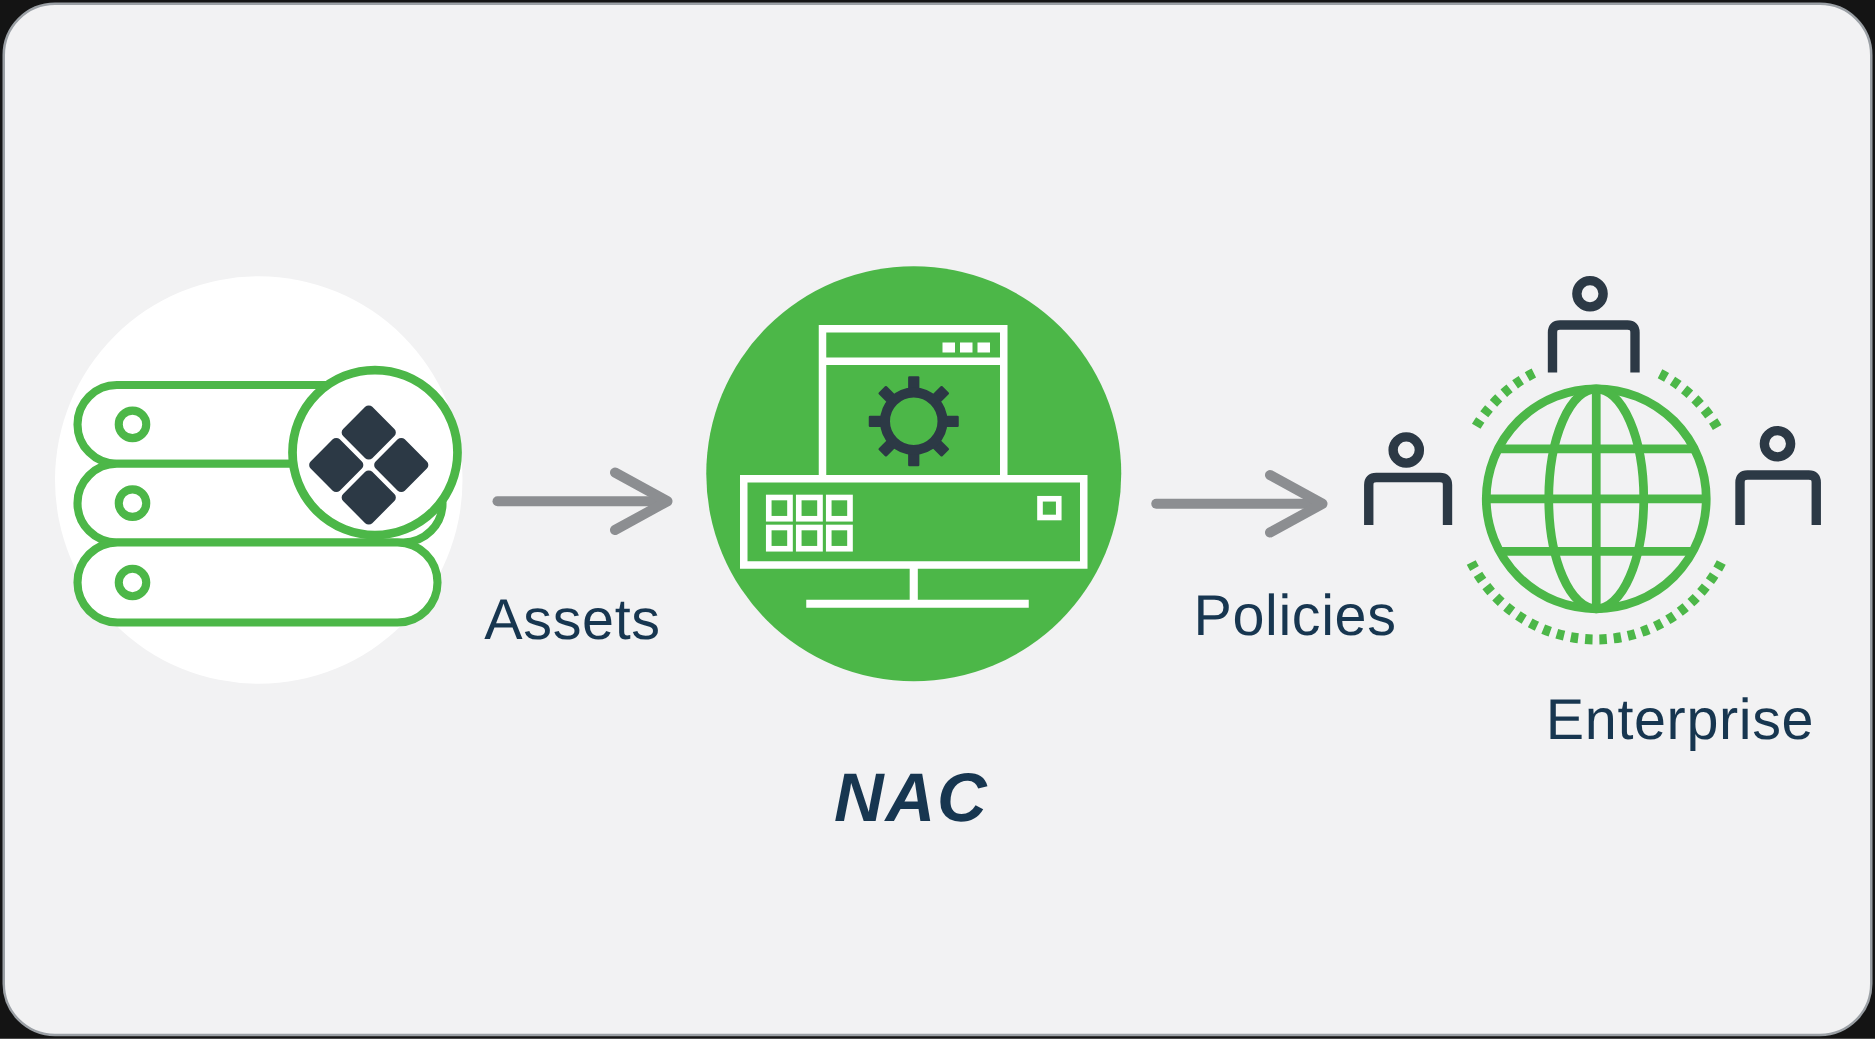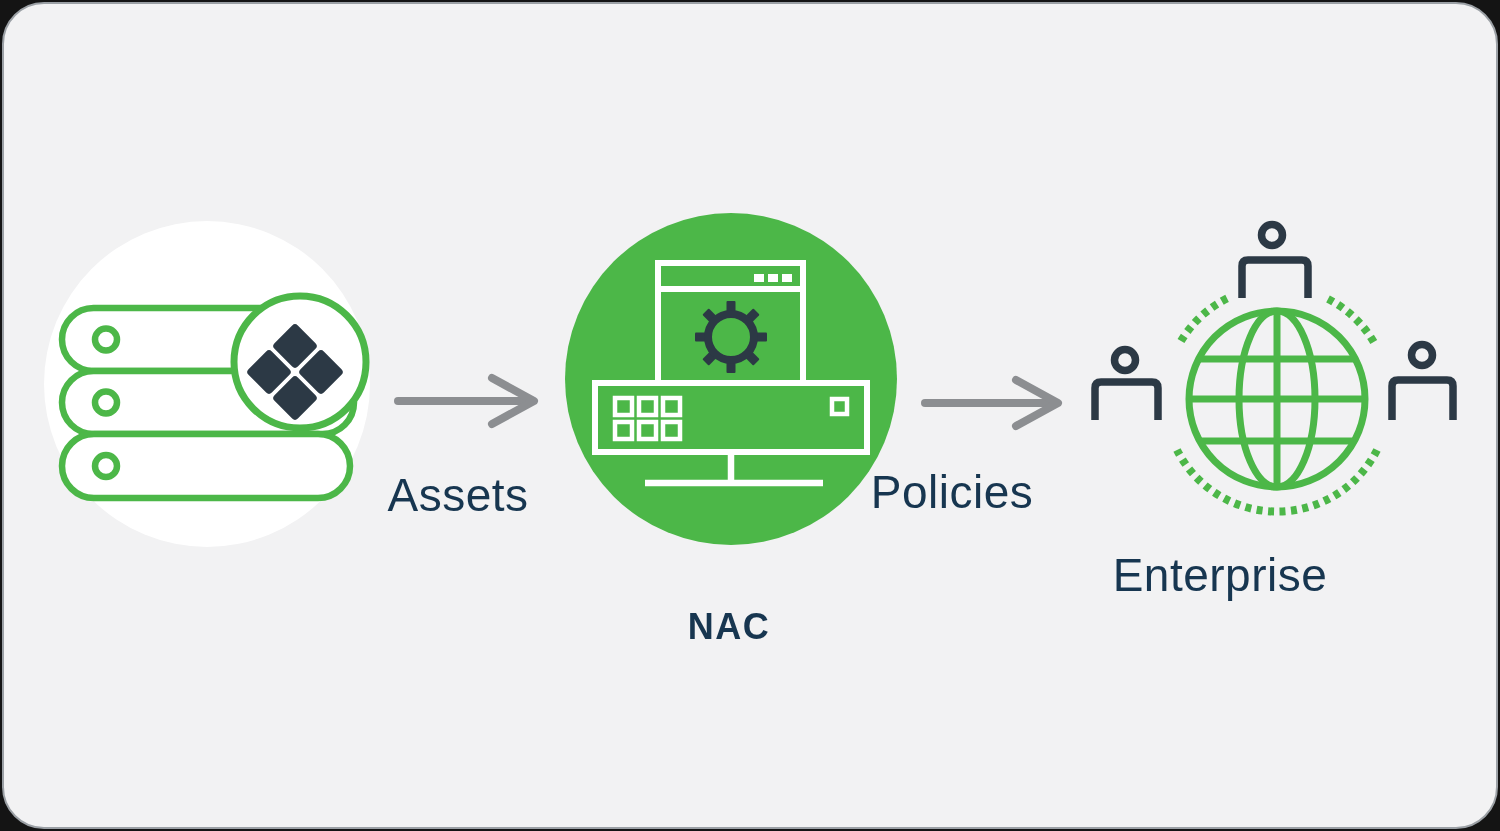--- a/index.html
+++ b/index.html
@@ -34,25 +34,26 @@
     color:var(--text-navy);
     font-size:46px;
     line-height:54px;
     text-align:center;
     letter-spacing:0.5px;
     white-space:nowrap;
   }
   .flow-label span{display:block;}
   .nac-label{
     color:var(--text-navy);
-    font-size:36px;
+    font-size:55px;
     font-weight:bold;
     letter-spacing:1.5px;
     text-align:center;
     white-space:nowrap;
+    font-style:italic;
   }
   
   .stroke-green{stroke:var(--green);}
   .fill-green{fill:var(--green);}
   .stroke-white{stroke:var(--white);}
   .fill-white{fill:var(--white);}
   .fill-navy{fill:var(--icon-navy);}
   .stroke-navy{stroke:var(--icon-navy);}
   .stroke-gray{stroke:var(--arrow-gray);}
   .nofill{fill:none;}
@@ -137,21 +138,21 @@
 
   <div class="abs nac-label" style="left:629px;top:606px;width:200px;">NAC</div>
 
   <svg class="abs" style="left:917px;top:370px;" width="160" height="66" viewBox="0 0 160 66">
     <g class="stroke-gray nofill" stroke-width="8" stroke-linecap="round" stroke-linejoin="round">
       <line x1="8" y1="33" x2="135" y2="33"></line>
       <path d="M 99 10 L 141 33 L 99 56"></path>
     </g>
   </svg>
 
-  <div class="abs flow-label" style="left:832px;top:465px;width:240px;">Policies</div>
+  <div class="abs flow-label" style="left:916px;top:465px;width:240px;">Policies</div>
 
   <svg class="abs" style="left:1077px;top:212px;" width="400" height="340" viewBox="0 0 400 340">
     <g class="stroke-green nofill" stroke-width="7">
       <circle cx="200" cy="187" r="88"></circle>
       <ellipse cx="200" cy="187" rx="38" ry="88"></ellipse>
       <line x1="200" y1="99" x2="200" y2="275"></line>
       <line x1="122" y1="147" x2="278" y2="147"></line>
       <line x1="112" y1="187" x2="288" y2="187"></line>
       <line x1="123" y1="229" x2="277" y2="229"></line>
     </g>
@@ -167,16 +168,16 @@
     <g class="stroke-navy nofill" stroke-width="7.5">
       <circle cx="48" cy="148" r="10.5"></circle>
       <path d="M 18 208 V 176 Q 18 170 24 170 H 75 Q 81 170 81 176 V 208"></path>
     </g>
     <g class="stroke-navy nofill" stroke-width="7.5">
       <circle cx="345" cy="143" r="10.5"></circle>
       <path d="M 315 208 V 174 Q 315 168 321 168 H 370 Q 376 168 376 174 V 208"></path>
     </g>
   </svg>
 
-  <div class="abs flow-label" style="left:1090px;top:548px;width:260px;">
+  <div class="abs flow-label" style="left:1214px;top:548px;width:260px;">
     <span>Enterprise</span>
   </div>
 </div>
 
 </body></html>

